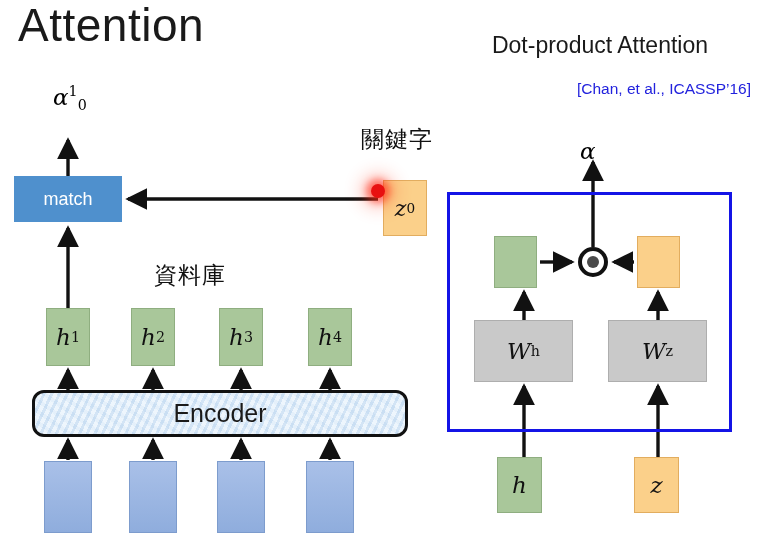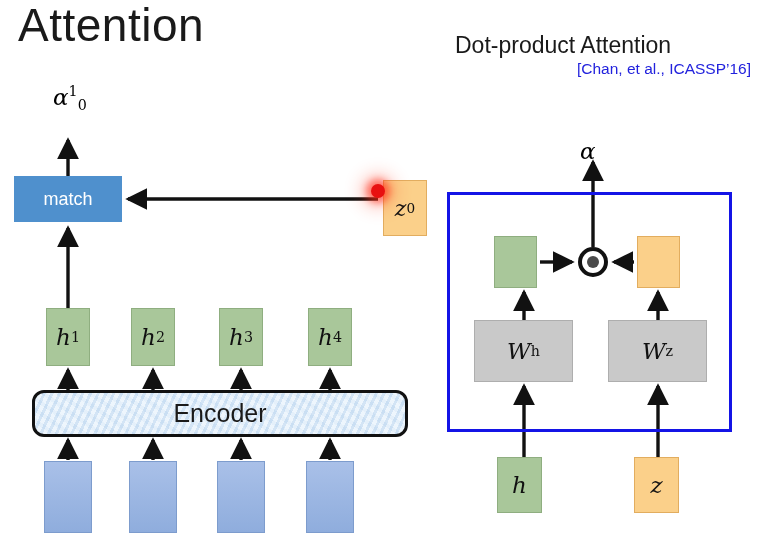--- a/index.html
+++ b/index.html
@@ -25,27 +25,27 @@
     font-size: 46px;
     font-weight: 400;
     color: #1a1a1a;
     letter-spacing: 0.5px;
     white-space: nowrap;
     line-height: 1.2;
   }
   #panel-title {
     left: 455px; top: 32px;
     width: 290px;
-    text-align: left;
+    text-align: center;
     font-size: 23px;
     color: #1a1a1a;
     white-space: nowrap;
   }
   #panel-citation {
-    left: 455px; top: 60px;
+    left: 455px; top: 80px;
     width: 296px;
     text-align: right;
     font-size: 15.5px;
     color: #2222dd;
     white-space: nowrap;
   }
 
   
   .cjk-label {
     font-size: 23px;
@@ -208,21 +208,23 @@
 <body>
 
 <div id="slide">
 
   <div class="abs" id="slide-title">Attention</div>
 
   <div class="abs" id="panel-title">Dot-product Attention</div>
 
   <div class="abs" id="panel-citation">[Chan, et al., ICASSP’16]</div>
 
-
+  <div class="abs cjk-label" id="label-keyword">關鍵字</div>
+
+  <div class="abs cjk-label" id="label-database">資料庫</div>
 
   <svg class="abs" id="arrows" viewBox="0 0 761 535" xmlns="http://www.w3.org/2000/svg">
     <defs>
       <marker id="ah" markerWidth="7" markerHeight="7" refX="5.6" refY="3.2" orient="auto" markerUnits="strokeWidth">
         <path d="M0,0 L6.4,3.2 L0,6.4 z" fill="#111111"></path>
       </marker>
     </defs>
     <g stroke="#111111" stroke-width="3.4" fill="none" marker-end="url(#ah)">
 
       <line x1="68" y1="176" x2="68" y2="140"></line>

